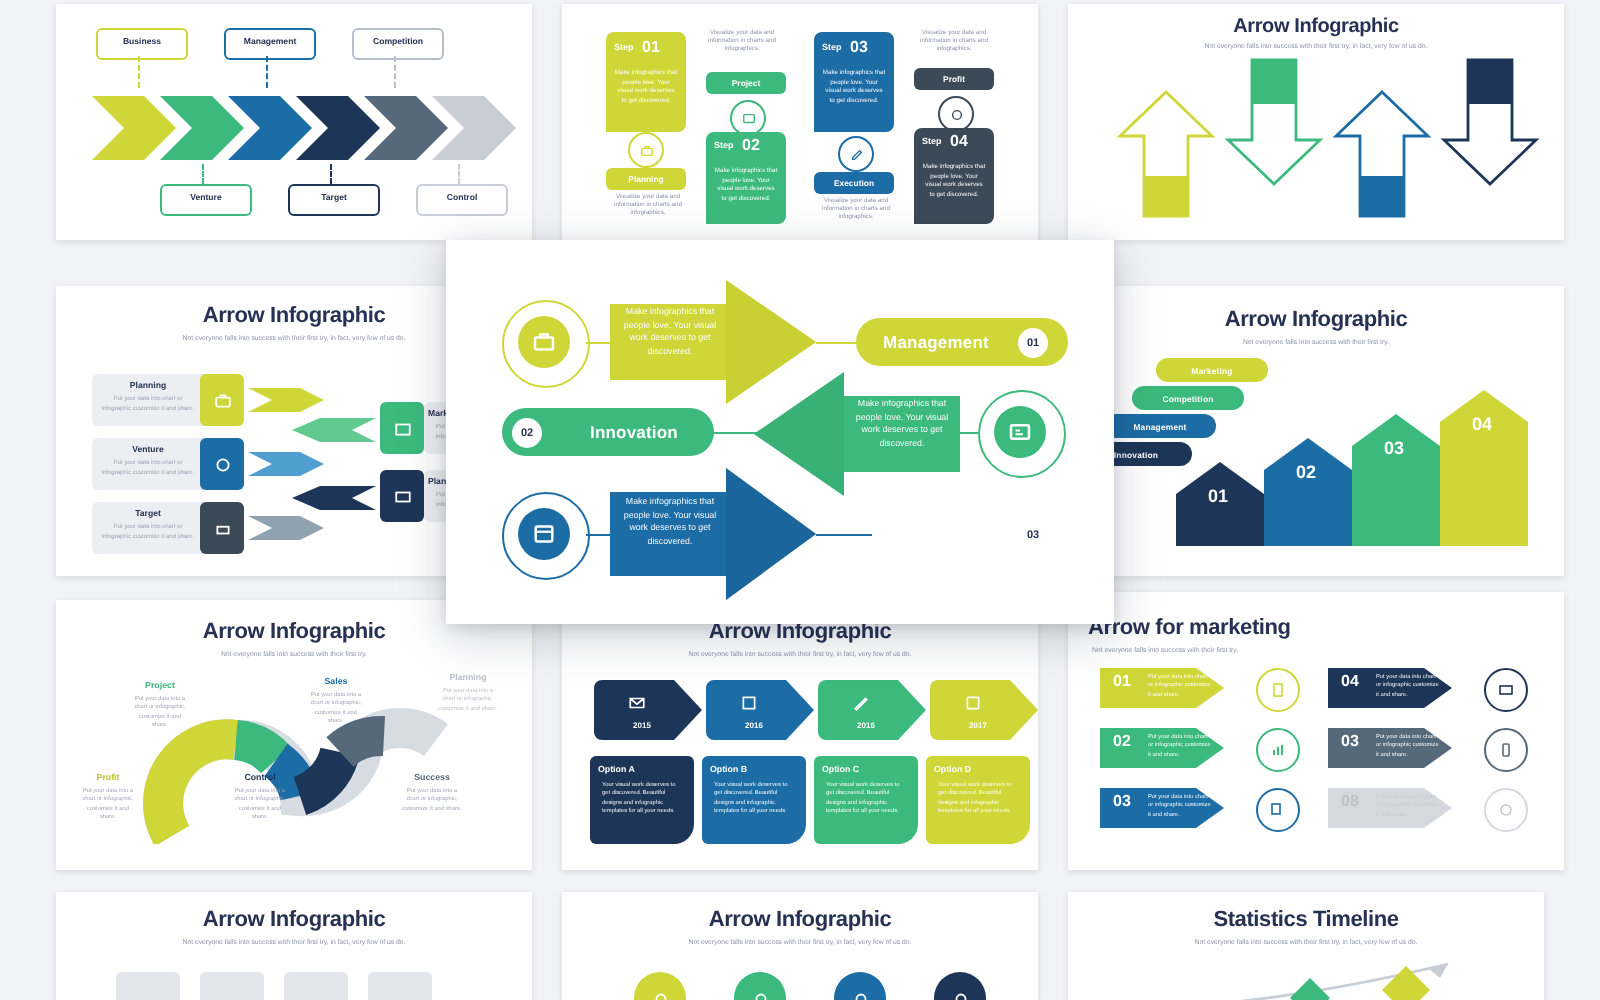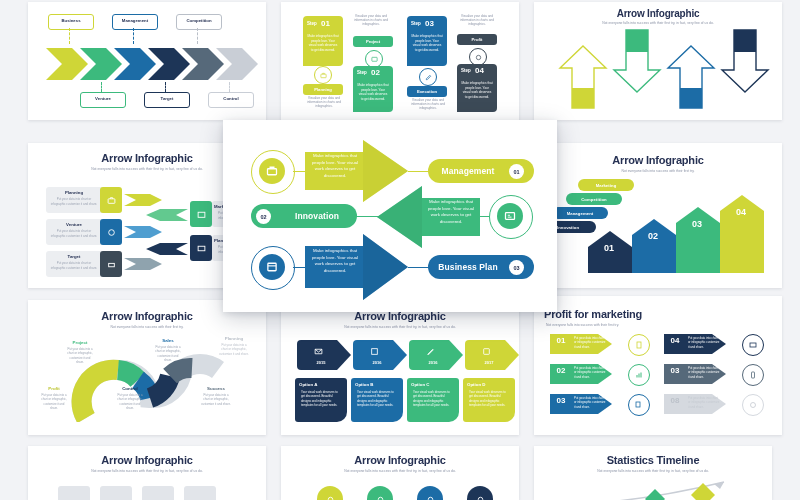--- a/index.html
+++ b/index.html
@@ -456,21 +456,21 @@
       <div class="lbl" style="left:182px;width:52px;top:60px;font-size:4px;">2017</div>
       <div class="rbox" style="left:182px;top:78px;width:52px;height:44px;background:#cfd637;border-radius:3px 3px 10px 3px;">
         <div class="lbl" style="left:4px;top:4px;font-size:4.4px;text-align:left;">Option D</div>
         <div class="cc-body" style="left:2px;right:2px;top:12px;font-size:2.9px;text-align:left;">Your visual work deserves to get discovered. Beautiful designs and infographic templates for all your needs.</div>
       </div>
     </div>
   </div>
 
   <div class="thumb" style="left:534px;top:296px;width:248px;height:139px;">
     <div class="tbody">
-      <div class="ttitle" style="top:12px;left:10px;right:0;text-align:left;font-size:11px;">Profit for marketing</div>
+      <div class="ttitle" style="top:12px;left:10px;right:0;text-align:left;font-size:11px;">Arrow for marketing</div>
       <div class="tsub" style="top:27px;left:12px;right:90px;text-align:left;font-size:3.4px;">Not everyone falls into success with their first try.</div>
 
       <div class="chev" style="left:16px;top:36px;">
         <svg width="72" height="24" viewBox="0 0 72 24">
             <path d="M0 2 h48 l14 10 -14 10 H0 Z" fill="#cfd637"></path>
           </svg>
       </div>
       <div class="lbl" style="left:19px;top:40px;width:16px;font-size:8px;">01</div>
       <div class="cc-body" style="left:36px;top:40px;width:40px;font-size:2.9px;text-align:left;">Put your data into chart or infographic customize it and share.</div>
       <div class="circ glyph" style="left:94px;top:38px;width:20px;height:20px;border:1px solid #cfd637;">
@@ -664,20 +664,16 @@
     </div>
     <div class="cc-line" style="left:70px;top:147px;width:20px;height:1px;background:#1c6ca6;"></div>
     <div class="chev" style="left:82px;top:112px;">
       <svg width="105" height="70" viewBox="0 0 105 70">
         <path d="M0 14 H58 V2 L103 35 L58 68 V56 H0 Z" fill="#1c6ca6"></path>
         <path d="M58 2 L103 35 L58 68 Z" fill="#175d90" opacity=".5"></path>
       </svg>
     </div>
     <div class="cc-body" style="left:84px;top:128px;width:56px;">Make infographics that people love. Your visual work deserves to get discovered.</div>
     <div class="cc-line" style="left:185px;top:147px;width:28px;height:1px;background:#1c6ca6;"></div>
-    <div class="cc-pill" style="left:205px;top:135px;width:106px;height:24px;background:#1c6ca6;">
-      <div class="ptxt">Business Plan</div>
-      <div style="width:26px;"></div>
-    </div>
     <div class="cc-badge" style="left:286px;top:140px;width:15px;height:15px;color:#263153;">03</div>
   </div>
 
 </div>
 
 </body></html>

